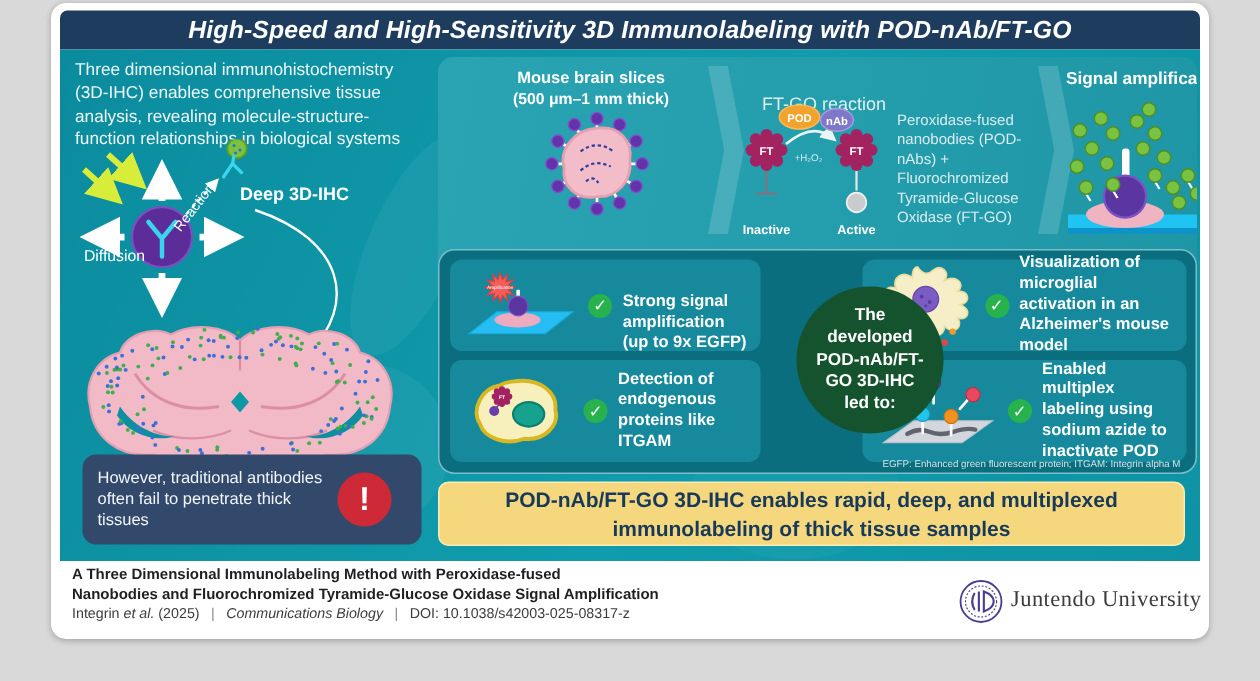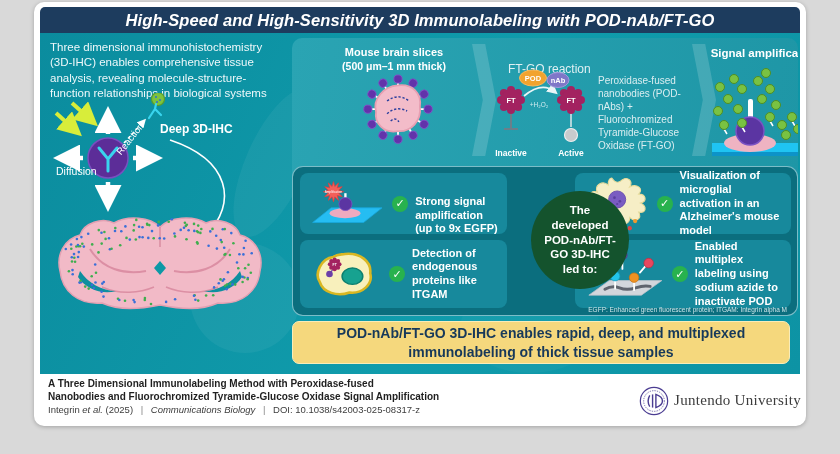--- a/index.html
+++ b/index.html
@@ -262,20 +262,24 @@
           <circle cx="151.3" cy="16.0" r="1.3" fill="#3fae4e"></circle>
           <circle cx="187.0" cy="49.5" r="1.3" fill="#3a6fd8"></circle>
           <circle cx="174.5" cy="41.7" r="1.3" fill="#3fae4e"></circle>
           <circle cx="124.4" cy="20.5" r="1.3" fill="#3a6fd8"></circle>
           <circle cx="183.4" cy="30.3" r="1.3" fill="#3fae4e"></circle>
           <circle cx="201.7" cy="40.3" r="1.3" fill="#3a6fd8"></circle>
           <circle cx="179.9" cy="42.0" r="1.3" fill="#3fae4e"></circle>
         </g>
     </svg>
 
+    <div class="abs warnbox">
+      <div class="warntext">However, traditional antibodies often fail to penetrate thick tissues</div>
+      <div class="warncircle">!</div>
+    </div>
 
     <div class="abs pipeline">
       <div class="chev" style="left:180px;"></div>
       <div class="chev" style="left:400px;"></div>
 
       <div class="ptitle" style="left:36px;top:8px;width:132px;">
         <div>Mouse brain slices</div>
         <div class="psub">(500 μm–1 mm thick)</div>
       </div>
       <svg style="position:absolute;left:64px;top:30px;" width="84" height="86" viewBox="0 0 92 86">

